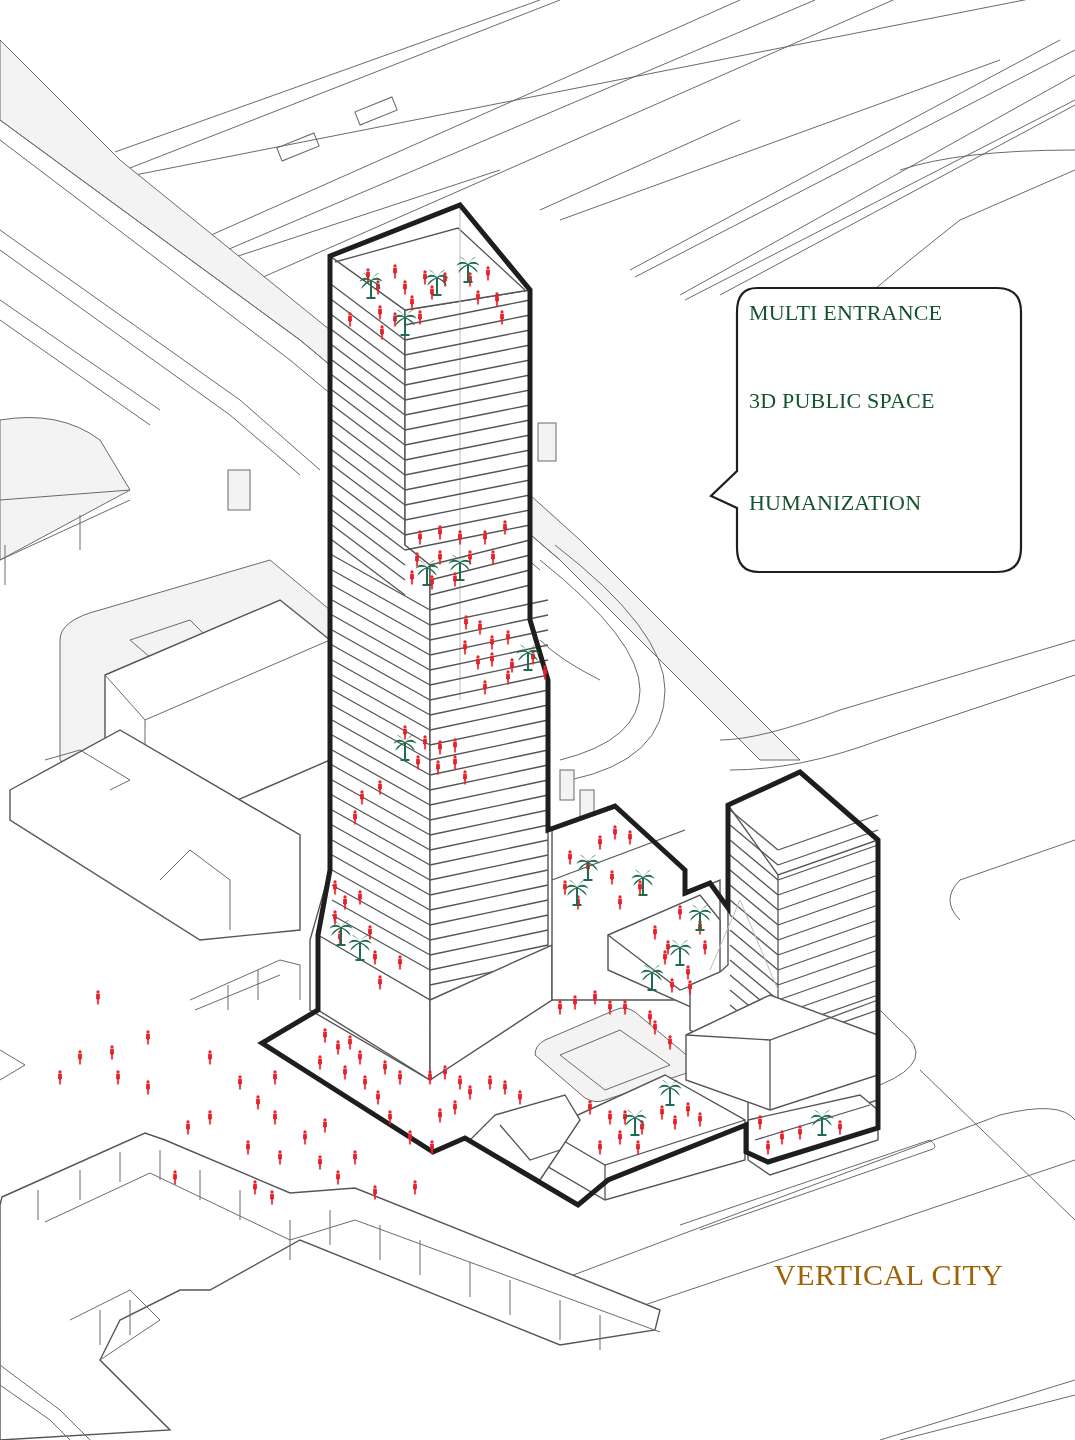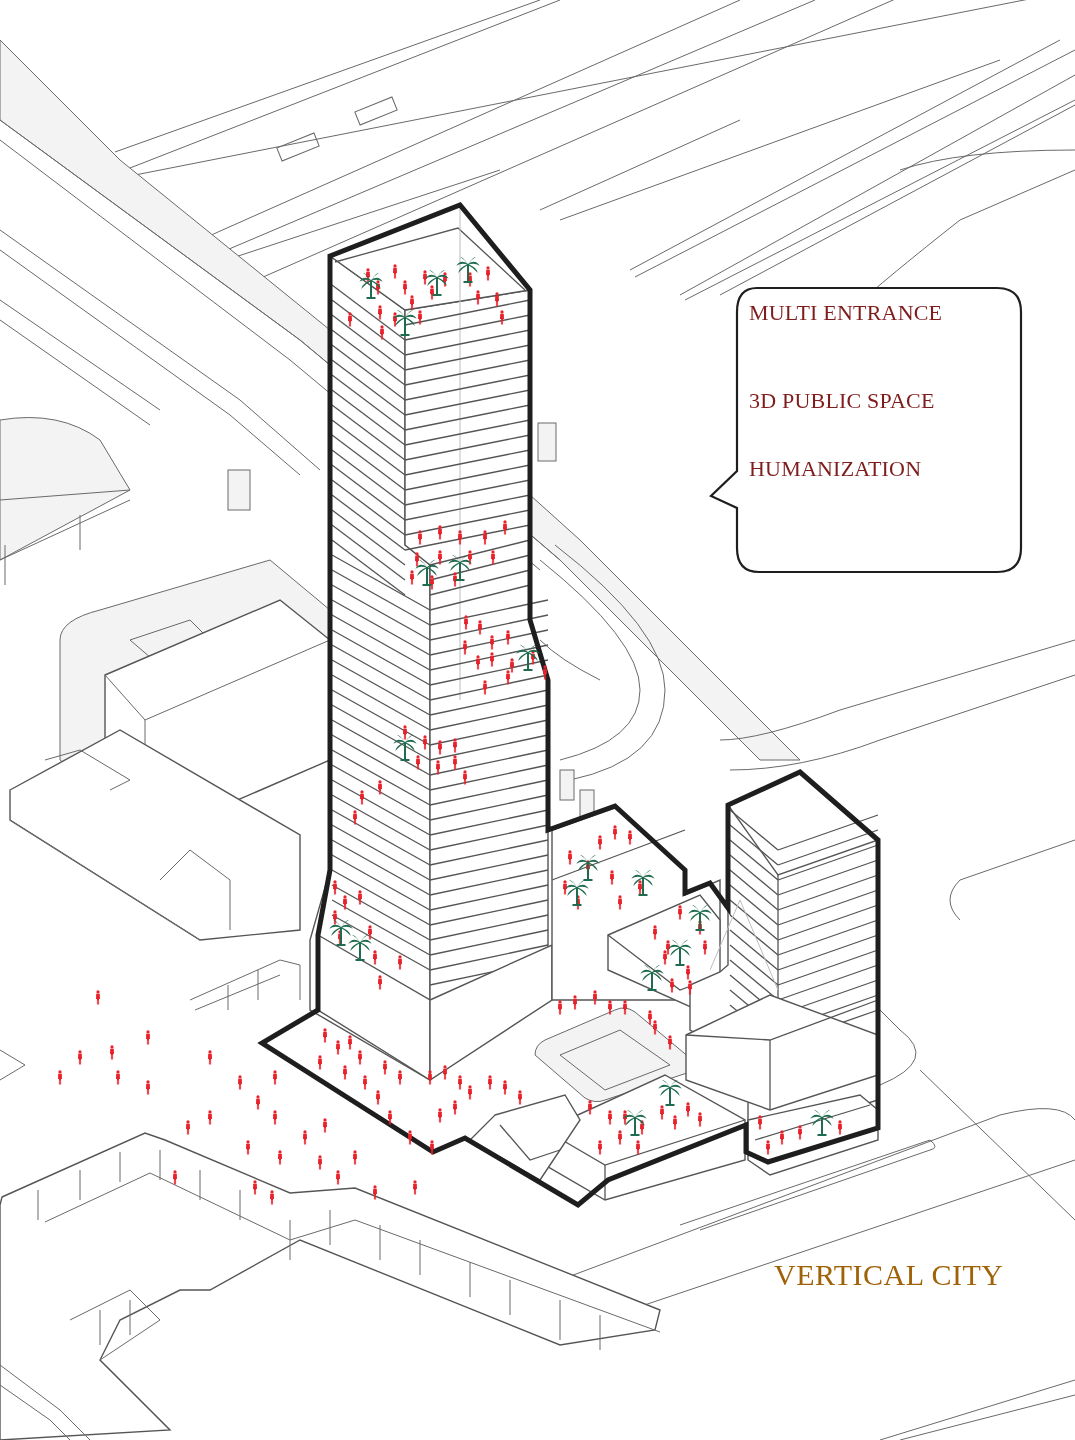--- a/index.html
+++ b/index.html
@@ -9,21 +9,21 @@
   .ctx { fill: none; stroke: #6a6a6a; stroke-width: 1; }
   .ctx-fill { fill: #f3f3f3; stroke: #6a6a6a; stroke-width: 1; }
   .bld { fill: #ffffff; stroke: #555; stroke-width: 1.4; }
   .floor { stroke: #555; stroke-width: 1.3; fill: none; }
   .guide { stroke: #bdbdbd; stroke-width: 1; fill: none; }
   .outline { fill: none; stroke: #1e1e1e; stroke-width: 5; stroke-linejoin: miter; }
   .person { fill: #e8222b; }
   .palm-trunk { stroke: #1f6b4e; stroke-width: 2.2; fill: none; }
   .palm-leaf { fill: #1f6b4e; }
   .callout { position: absolute; left: 707px; top: 286px; width: 316px; height: 290px; }
-  .callout-text { position: absolute; left: 749px; font-size: 22px; color: #7f1d1d;
+  .callout-text { position: absolute; left: 749px; font-size: 22px; color: #14532d;
                   letter-spacing: 0.2px; white-space: nowrap; }
   .title-text { position: absolute; left: 774px; top: 1258px; font-size: 30px; color: #a16207;
                 white-space: nowrap; letter-spacing: 0.5px; }
 </style>
 </head>
 <body>
 
 <svg id="canvas" viewBox="0 0 1075 1440" xmlns="http://www.w3.org/2000/svg">
   <defs>
     <g id="person">
@@ -492,15 +492,15 @@
       <use href="#palm" transform="translate(635,1135) scale(0.9)"></use>
       <use href="#palm" transform="translate(822,1135) scale(0.9)"></use>
     </g>
 </svg>
 
 <svg class="callout" viewBox="0 0 316 290" xmlns="http://www.w3.org/2000/svg">
   <path d="M50,2 L290,2 Q314,2 314,26 L314,262 Q314,286 290,286 L52,286 Q30,286 30,262 L30,222 L4,210 L30,185 L30,26 Q30,2 50,2 Z" fill="#ffffff" stroke="#1e1e1e" stroke-width="2.2"></path>
 </svg>
 <div class="callout-text" style="top:300px;">MULTI ENTRANCE</div>
 <div class="callout-text" style="top:388px;text-align:right;">3D PUBLIC SPACE</div>
-<div class="callout-text" style="top:456px;text-align:right;">HUMANIZATION</div>
+<div class="callout-text" style="top:490px;text-align:right;">HUMANIZATION</div>
 
 <div class="title-text">VERTICAL CITY</div>
 
 </body></html>

